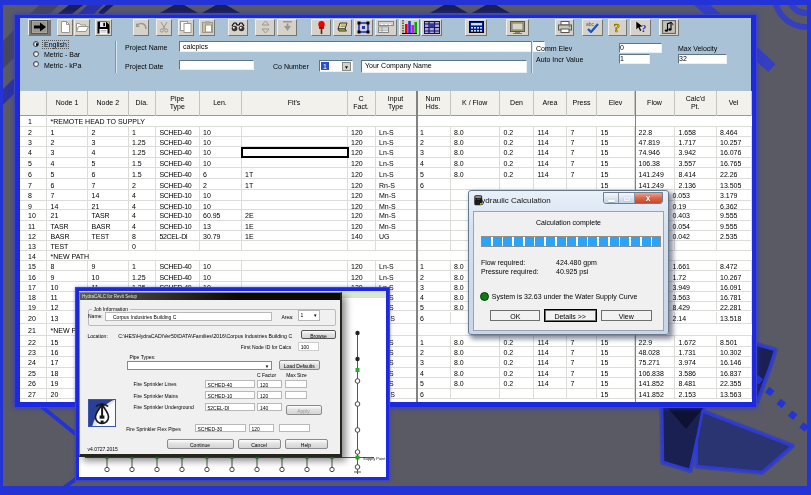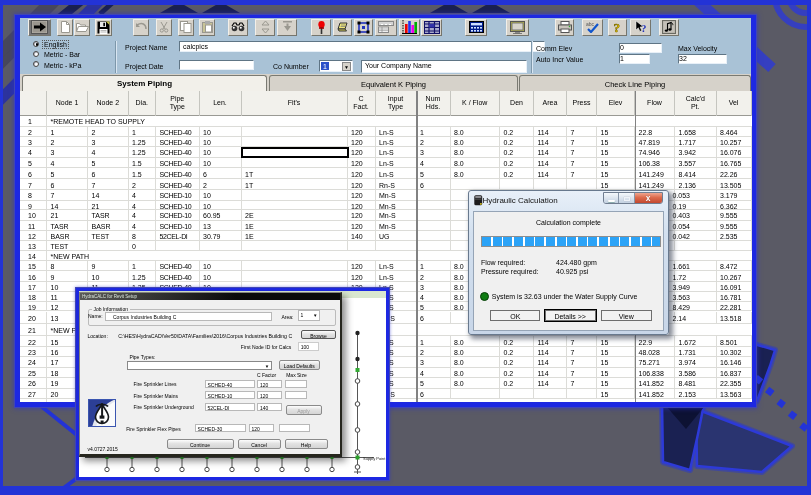--- a/index.html
+++ b/index.html
@@ -44,21 +44,21 @@
 .setup .lbl { position:absolute; white-space:nowrap; }
 .sfield { position:absolute; background:#fff; border:1px solid #b8b8b8; font-size:5px; padding:1px 0 0 2px; white-space:nowrap; overflow:hidden; }
 .sbtn { position:absolute; background:linear-gradient(#fdfdfd,#e2e2e2 45%,#d5d5d5); border:1px solid #8a8a8a; border-radius:2px; font-size:5px; text-align:center; padding-top:2px; white-space:nowrap; }
 .sgroup { position:absolute; border:1px solid #bbb; border-radius:2px; }
 .sgl { position:absolute; background:#f0f0f0; padding:0 2px; }
 
 .hydro { z-index:30; position:absolute; left:467.5px; top:190px; width:201px; height:145px;
   background:linear-gradient(#e8f0f9,#d3e0ef 30%,#c8d6e8); border:1px solid #68798e; border-radius:3px;
   box-shadow:3px 3px 5px 1px rgba(40,50,70,.55); font-size:7.5px; }
 .hydro .hc { position:absolute; left:4.5px; top:19.5px; width:191px; height:120px; background:#f0f0f0; border:1px solid #95a4b6; font-size:7px; }
-.hydro .cap { position:absolute; left:14px; top:4.5px; font-size:8px; color:#111; }
+.hydro .cap { position:absolute; left:7px; top:4.5px; font-size:8px; color:#111; }
 .hlbl { position:absolute; white-space:nowrap; color:#000; }
 .hbtn { position:absolute; height:11px; background:#f2f2f2; border:1px solid #6e6e6e; font-size:7px; text-align:center; padding-top:2px; }
 
 .hdiv { position:absolute; top:0; width:1.5px; height:311px; background:#828282; }
 
 .td.pt { letter-spacing:-0.35px; }
 
 </style></head><body>
 <svg class="wp" width="811" height="495" viewBox="0 0 811 495">
 <rect width="811" height="495" fill="#5a5a65"></rect>
@@ -322,25 +322,20 @@
   <div class="vsep" style="left:511px"></div>
   <div class="lbl" style="left:516px;top:5px">Comm Elev</div>
   <div class="field" style="left:599px;top:3px;width:43px;height:10px"></div>
   <div class="lbl" style="left:600px;top:4px">0</div>
   <div class="lbl" style="left:658px;top:5px">Max Velocity</div>
   <div class="field" style="left:599px;top:14px;width:31px;height:10.5px"></div>
   <div class="lbl" style="left:600px;top:15.5px">1</div>
   <div class="field" style="left:658px;top:14px;width:49px;height:10.5px"></div>
   <div class="lbl" style="left:659px;top:15.5px">32</div>
   <div class="lbl" style="left:516px;top:16px">Auto Incr Value</div>
-</div>
-<div class="tabstrip">
-  <div class="tab active" style="left:2px;width:245px">System Piping</div>
-  <div class="tab" style="left:249px;width:249px">Equivalent K Piping</div>
-  <div class="tab" style="left:499px;width:232px">Check Line Piping</div>
 </div>
 
 <div class="tbl">
 <div class="thead">
 <div class="th" style="left:0px;width:27px"></div>
 <div class="th" style="left:27px;width:41px">Node 1</div>
 <div class="th" style="left:68px;width:40.5px">Node 2</div>
 <div class="th" style="left:108.5px;width:27.5px">Dia.</div>
 <div class="th" style="left:136.0px;width:43.5px">Pipe<br>Type</div>
 <div class="th" style="left:179.5px;width:42px">Len.</div>

